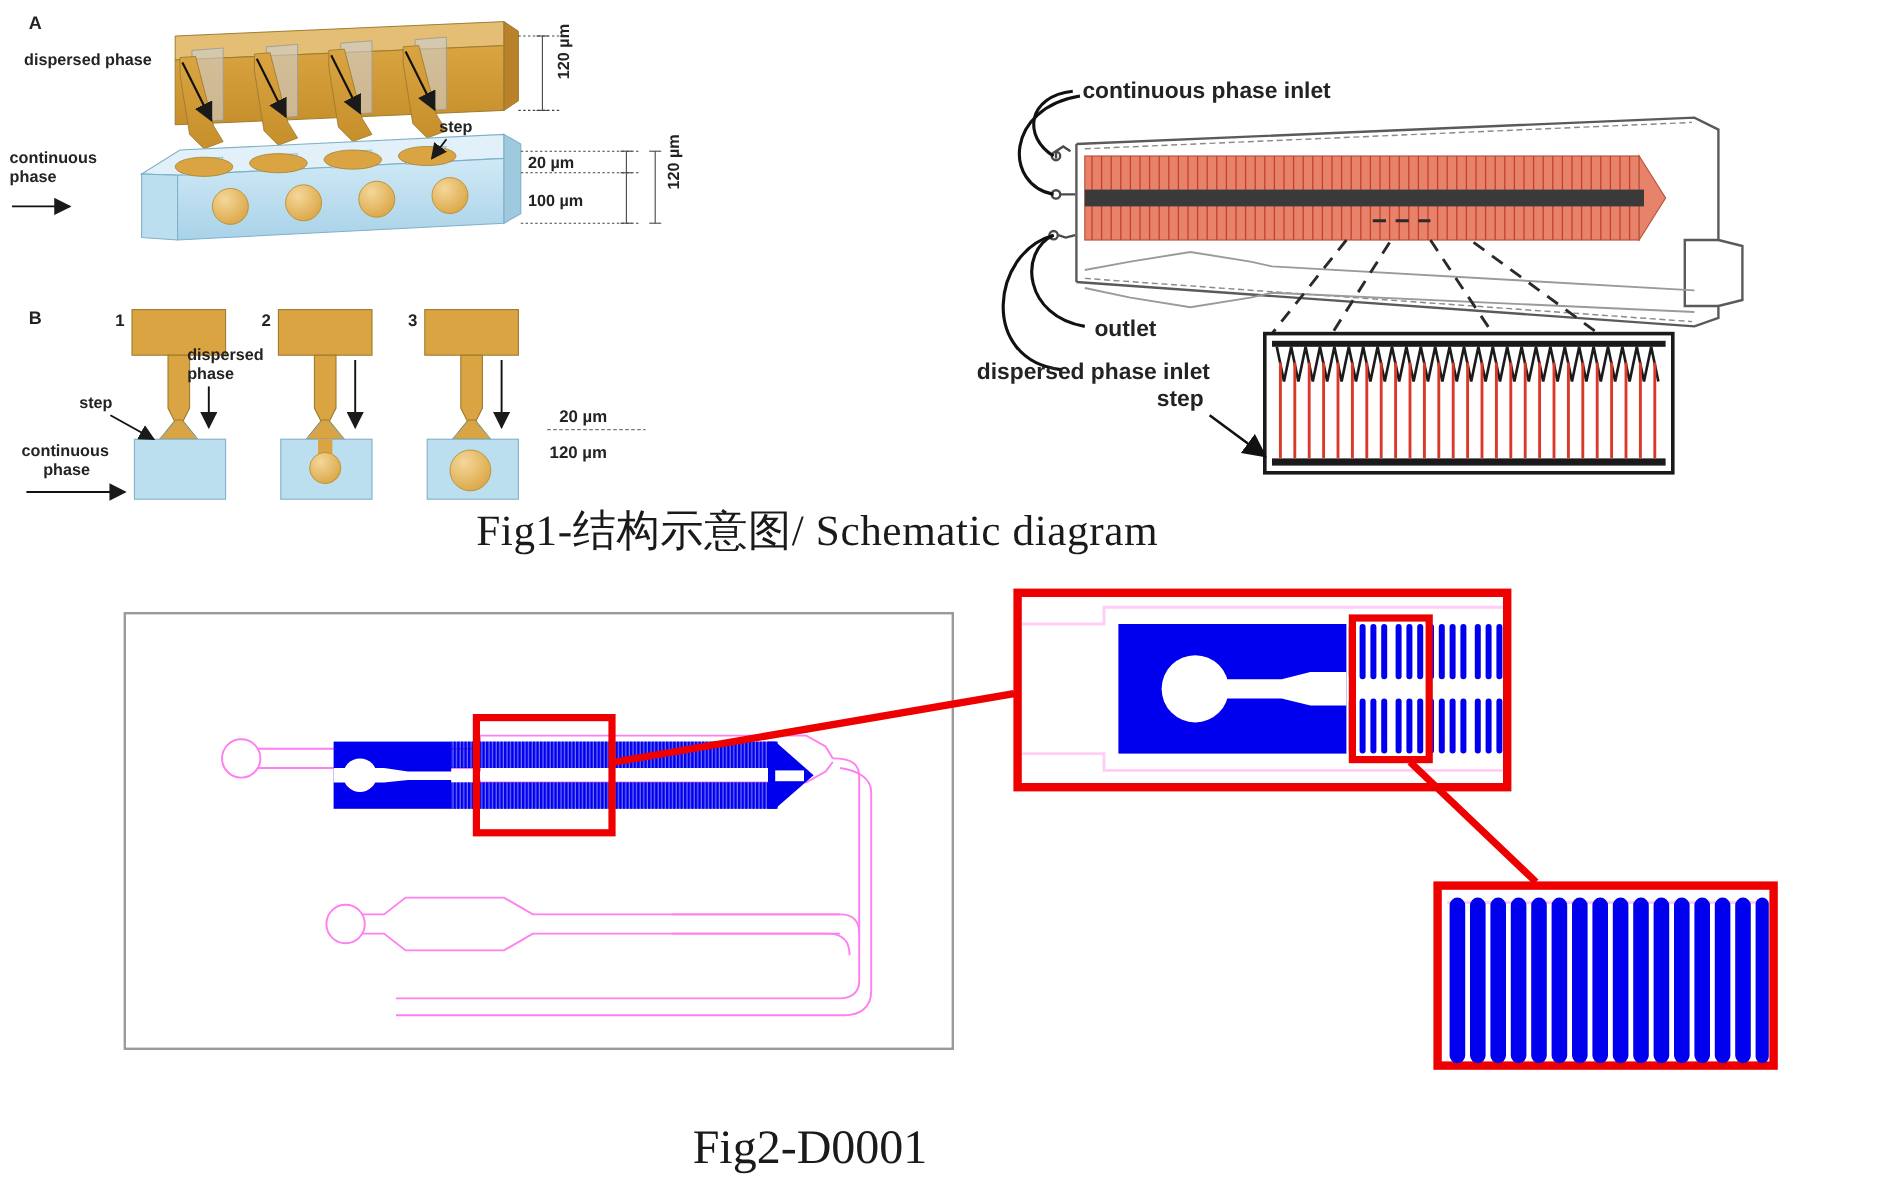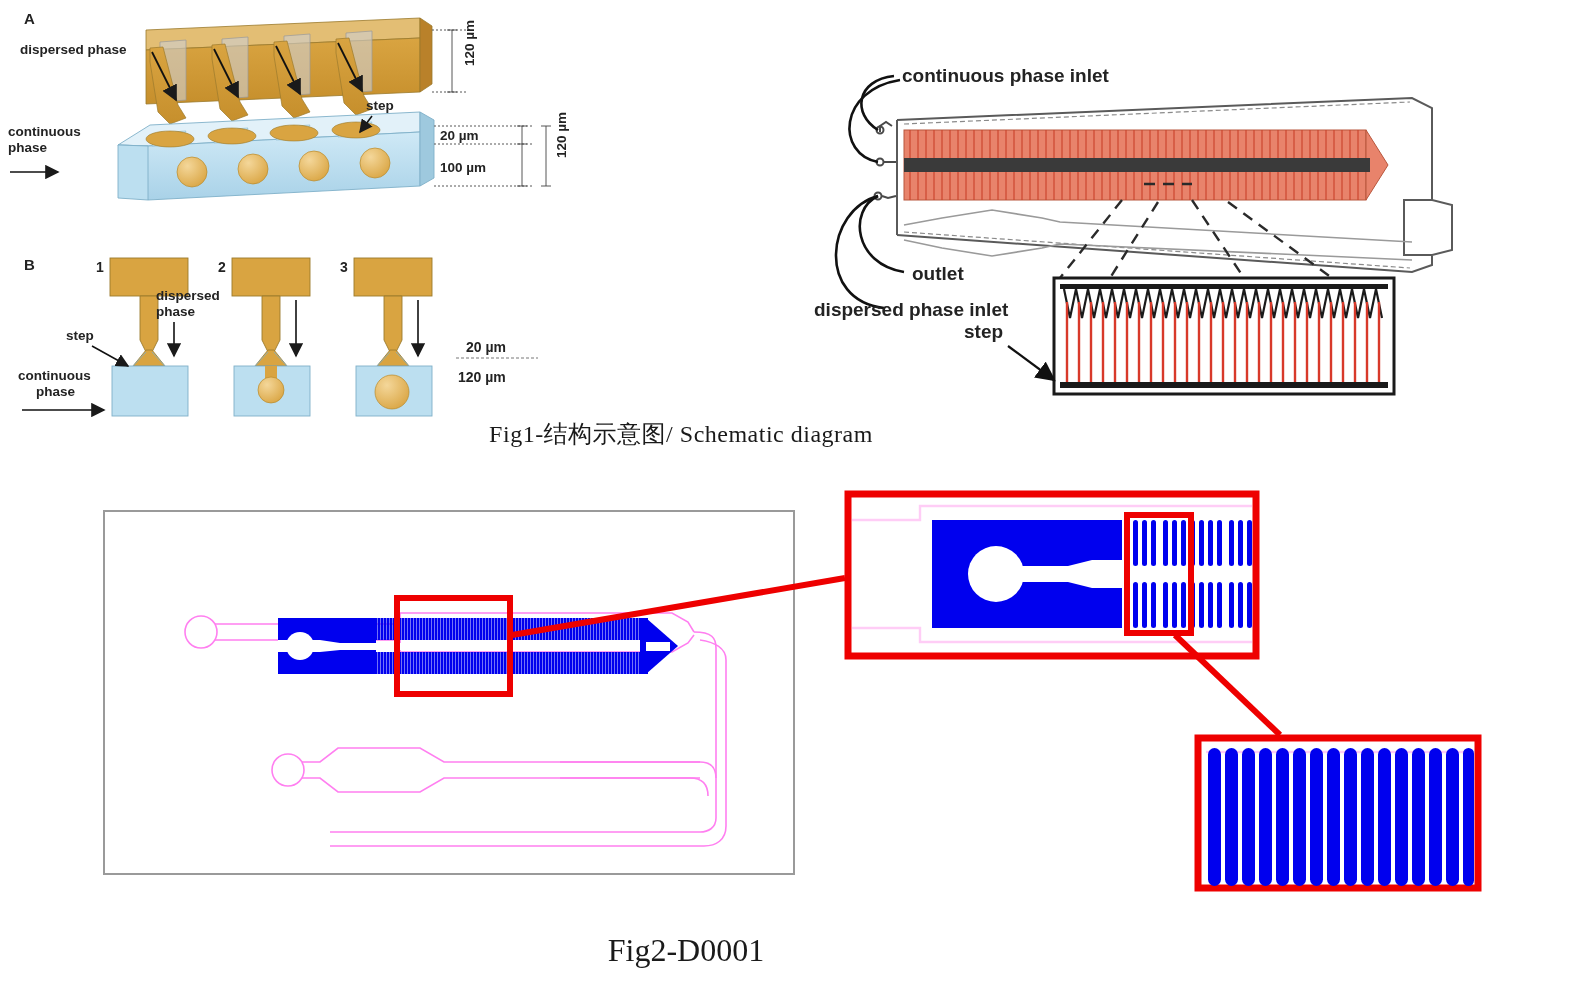--- a/index.html
+++ b/index.html
@@ -1,21 +1,21 @@
 <!DOCTYPE html>
 <html><head>
 <meta charset="utf-8">
 <style>
   html,body{margin:0;padding:0;background:#ffffff;}
   body{width:1586px;height:997px;position:relative;overflow:hidden;
        font-family:"Liberation Serif",serif;}
   .cap{position:absolute;text-align:center;color:#1a1a1a;
        font-family:"Liberation Serif","DejaVu Serif",serif;}
-  #fig1-caption{left:0;top:418px;width:1362px;font-size:24px;letter-spacing:.5px;}
-  #fig2-caption{left:13px;top:932px;width:1346px;font-size:32px;}
+  #fig1-caption{left:0;top:418px;width:1362px;font-size:36px;letter-spacing:.5px;}
+  #fig2-caption{left:2px;top:932px;width:1346px;font-size:40px;}
   .svgwrap{position:absolute;left:0;top:0;}
   .lbl{font-family:"Liberation Sans","DejaVu Sans",sans-serif;font-weight:bold;
        fill:#232323;}
 </style>
 </head>
 <body>
 
 <div class="svgwrap">
 <svg width="700" height="420" viewBox="0 0 700 420" xmlns="http://www.w3.org/2000/svg">
   <defs>

